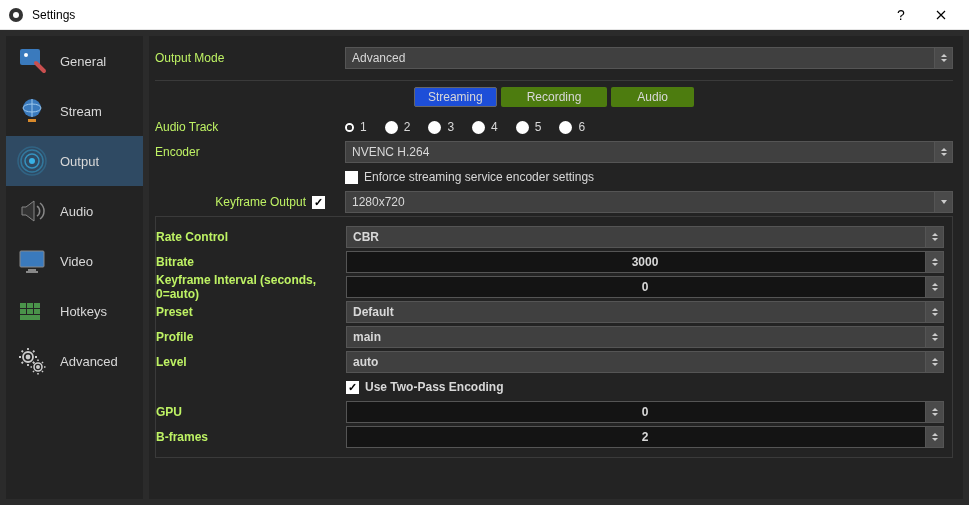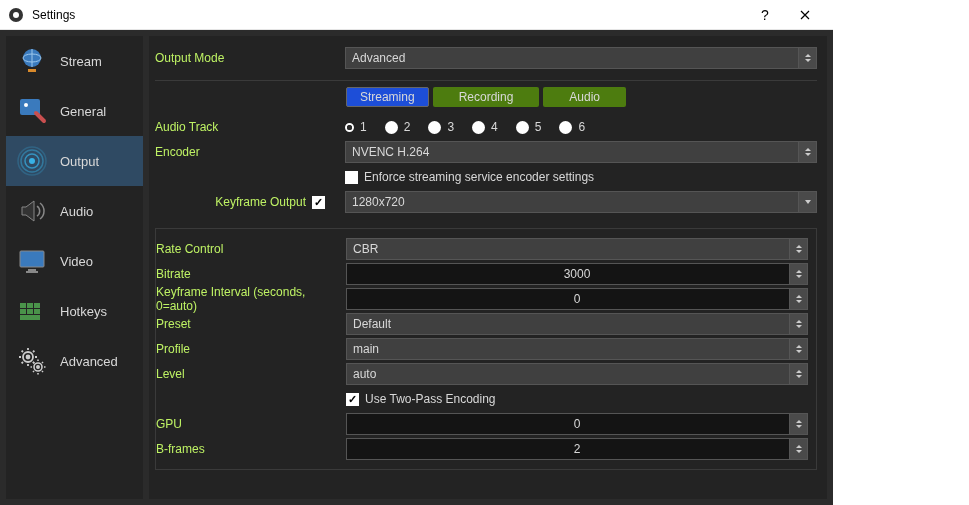--- a/index.html
+++ b/index.html
@@ -1,17 +1,17 @@
 <!DOCTYPE html>
 <html><head>
 <meta charset="utf-8">
 <style>
 * { margin: 0; padding: 0; box-sizing: border-box; font-family: "Segoe UI", Tahoma, sans-serif; }
 body { background: #fff; width: 969px; height: 505px; overflow: hidden; }
-.window { width: 833px; height: 505px; display: flex; flex-direction: column; }
+.window { width: 969px; height: 505px; display: flex; flex-direction: column; }
 .titlebar { height: 30px; background: #fff; display: flex; align-items: center; padding: 0 8px; border-bottom: 1px solid #e5e5e5; }
 .titlebar .app-icon { width: 16px; height: 16px; margin-right: 8px; }
 .titlebar .title { font-size: 12px; color: #000; flex: 1; }
 .titlebar .win-btn { width: 40px; height: 30px; display: flex; align-items: center; justify-content: center; font-size: 14px; color: #000; cursor: pointer; }
 .content { flex: 1; display: flex; background: #2b2b2b; padding: 6px; gap: 6px; }
 .sidebar { width: 137px; background: #232323; display: flex; flex-direction: column; }
 .sidebar-item { height: 50px; display: flex; align-items: center; padding: 0 10px; gap: 12px; cursor: pointer; color: #d8d8d8; font-size: 13px; }
 .sidebar-item.selected { background: #2f4a63; }
 .sidebar-item .icon { width: 32px; height: 32px; display: flex; align-items: center; justify-content: center; }
 .main { flex: 1; background: #232323; overflow-y: auto; padding: 10px 10px 10px 6px; }
@@ -34,21 +34,21 @@
 .tab.active { background: #1d4ed8; border: 1px solid #666; padding: 2px 13px; }
 .radios { display: flex; gap: 18px; align-items: center; }
 .radio { display: flex; align-items: center; gap: 6px; font-size: 12px; color: #d8d8d8; cursor: pointer; }
 .radio .dot { width: 13px; height: 13px; border-radius: 50%; background: #fff; display: flex; align-items: center; justify-content: center; }
 .radio.checked .dot::after { content: ""; width: 5px; height: 5px; border-radius: 50%; background: #2b2b2b; }
 .radio.checked .dot { background: transparent; border: 2px solid #fff; width: 9px; height: 9px; }
 .check { width: 13px; height: 13px; background: #fff; display: inline-flex; align-items: center; justify-content: center; margin-right: 6px; cursor: pointer; }
 .check.checked::after { content: "✓"; font-size: 11px; color: #000; font-weight: bold; line-height: 1; }
 .check.unchecked { background: #fff; }
 .chklabel { font-size: 12px; color: #d8d8d8; }
-.panel { border: 1px solid #3a3a3a; margin-top: 14px; padding: 8px 8px 8px 0; }
+.panel { border: 1px solid #3a3a3a; margin-top: 2px; padding: 8px 8px 8px 0; font-weight: bold; }
 .row + .row { margin-top: 1px; }
 </style>
 </head>
 <body>
 
 <div class="window">
   <div class="titlebar">
     <span class="app-icon">
       <svg viewBox="0 0 16 16">
           <circle cx="8" cy="8" r="7" fill="#333"></circle>
@@ -62,37 +62,37 @@
           <path d="M1 1 L9 9 M9 1 L1 9" stroke="#000" stroke-width="1.2"></path>
         </svg>
     </div>
   </div>
 
   <div class="content">
     <div class="sidebar">
       <div class="sidebar-item">
         <span class="icon">
           <svg width="32" height="32" viewBox="0 0 32 32">
+              <rect x="4" y="4" width="20" height="16" rx="2" fill="#3a7abd"></rect>
+              <path d="M20 18 L28 26" stroke="#c94f4f" stroke-width="4" stroke-linecap="round"></path>
+              <circle cx="10" cy="10" r="2" fill="#fff"></circle>
+            </svg>
+        </span>
+        <span>General</span>
+      </div>
+      <div class="sidebar-item">
+        <span class="icon">
+          <svg width="32" height="32" viewBox="0 0 32 32">
               <circle cx="16" cy="13" r="9" fill="#3a7abd"></circle>
               <ellipse cx="16" cy="13" rx="9" ry="4" fill="none" stroke="#9cc7ec" stroke-width="1"></ellipse>
               <path d="M16 4 v18" stroke="#9cc7ec" stroke-width="1"></path>
               <rect x="12" y="24" width="8" height="3" fill="#d98a2b"></rect>
             </svg>
         </span>
         <span>Stream</span>
-      </div>
-      <div class="sidebar-item">
-        <span class="icon">
-          <svg width="32" height="32" viewBox="0 0 32 32">
-              <rect x="4" y="4" width="20" height="16" rx="2" fill="#3a7abd"></rect>
-              <path d="M20 18 L28 26" stroke="#c94f4f" stroke-width="4" stroke-linecap="round"></path>
-              <circle cx="10" cy="10" r="2" fill="#fff"></circle>
-            </svg>
-        </span>
-        <span>General</span>
       </div>
       <div class="sidebar-item selected">
         <span class="icon">
           <svg width="32" height="32" viewBox="0 0 32 32">
               <circle cx="16" cy="16" r="3" fill="#38b1e5"></circle>
               <circle cx="16" cy="16" r="7" fill="none" stroke="#38b1e5" stroke-width="1.5" opacity="0.7"></circle>
               <circle cx="16" cy="16" r="11" fill="none" stroke="#38b1e5" stroke-width="1.5" opacity="0.45"></circle>
               <circle cx="16" cy="16" r="14" fill="none" stroke="#38b1e5" stroke-width="1.5" opacity="0.25"></circle>
             </svg>
         </span>

